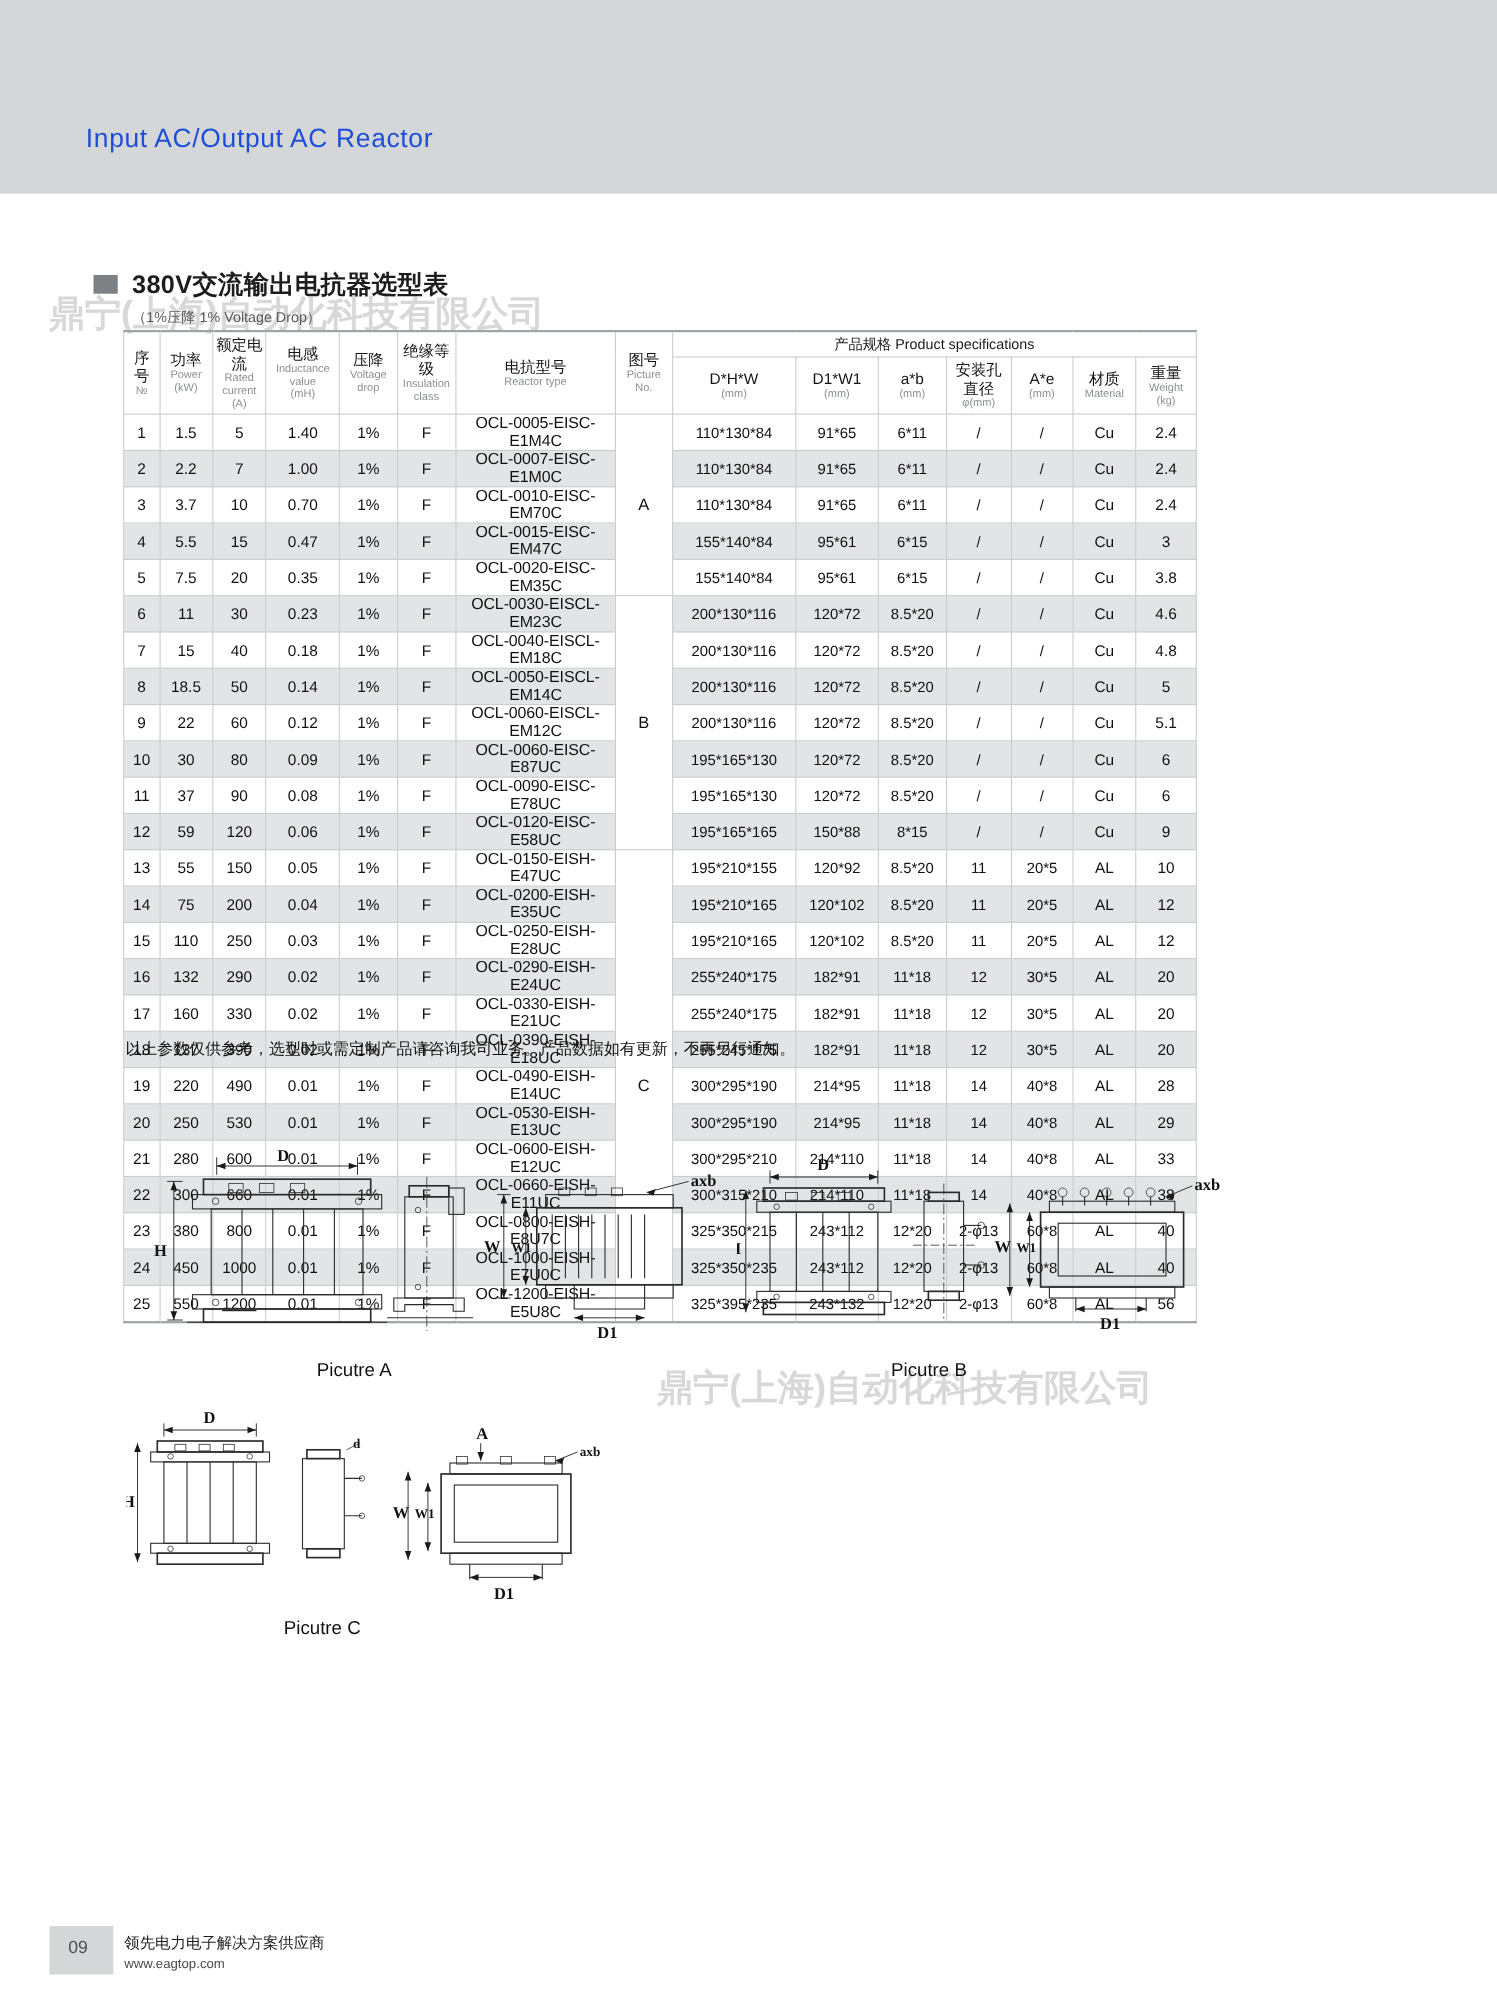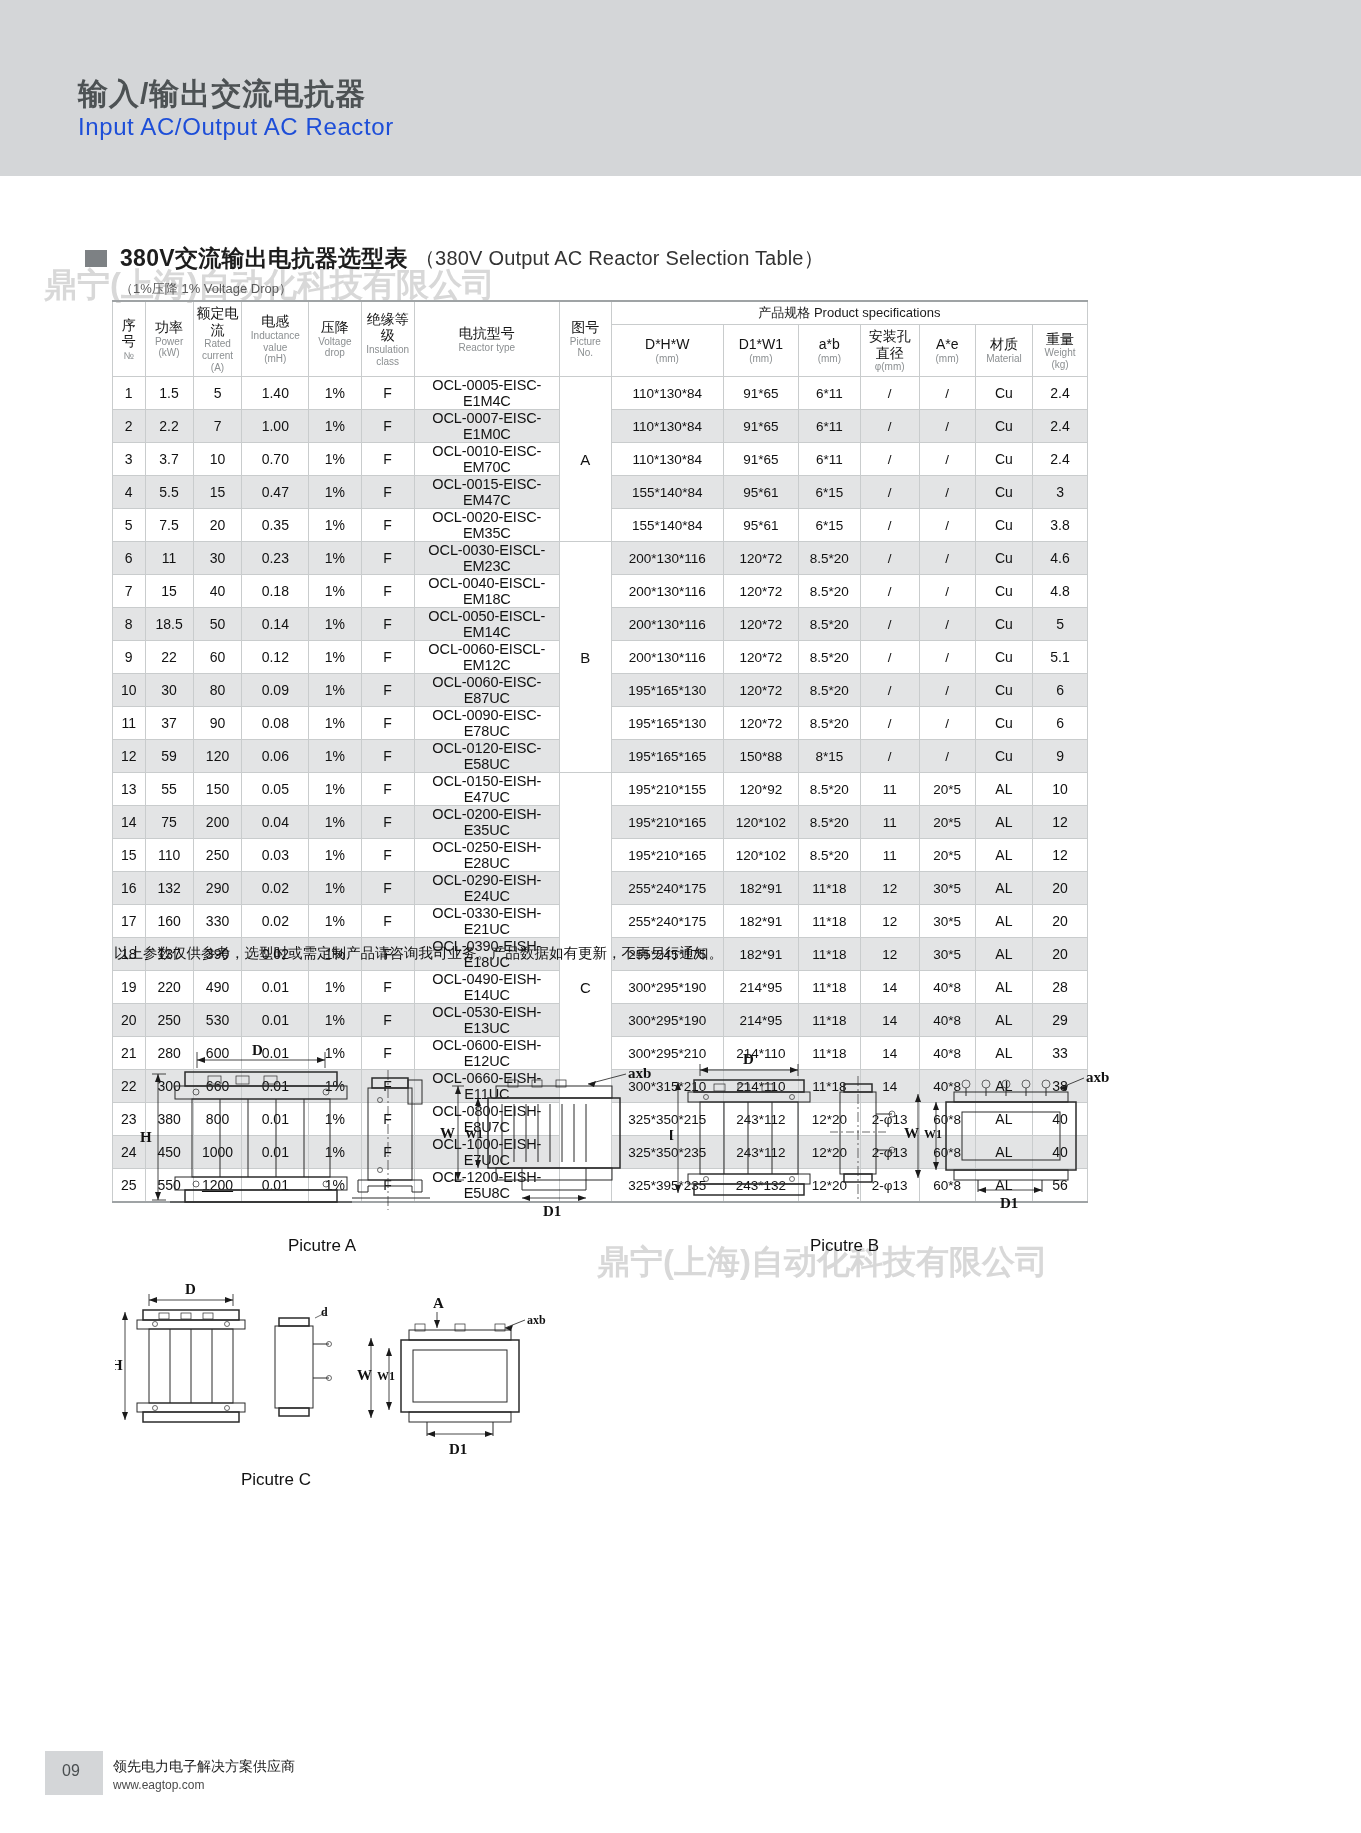--- a/index.html
+++ b/index.html
@@ -128,31 +128,29 @@
   .pg-num{
     position:absolute;left:62px;top:11px;font-size:16px;color:#4a4f51;
   }
   .f-cn{position:absolute;left:113px;top:7px;font-size:14px;color:#1c1c1c;}
   .f-url{position:absolute;left:113px;top:27px;font-size:12px;color:#4a4a4a;}
 </style>
 </head>
 <body>
 
 <div class="page-header">
-  <div class="hd-cn">输入/输出交流电抗器</div>
   <div class="hd-en">Input AC/Output AC Reactor</div>
 </div>
 
 <div class="wm wm-top">鼎宁(上海)自动化科技有限公司</div>
 <div class="wm wm-mid">鼎宁(上海)自动化科技有限公司</div>
 
 <div class="sec-title">
   <span class="sec-bullet"></span>
   <span class="sec-cn">380V交流输出电抗器选型表</span>
-  <span class="sec-en">（380V Output AC Reactor Selection Table）</span>
 </div>
 <div class="sec-sub">（1%压降  1% Voltage Drop）</div>
 
 <table class="spec">
   <thead>
     <tr>
       <th class="c-idx topline" rowspan="2">
         <span class="h-cn">序号</span>
         <span class="h-en">№</span>
       </th>
@@ -864,21 +862,21 @@
       <polygon points="390,50 398,47 396,53" fill="#1a1a1a"></polygon>
       <text class="lbl-s" x="412" y="46">axb</text>
       <line class="dim-ln" x1="312" y1="156" x2="378" y2="156"></line>
       <polygon points="312,156 320,153 320,159" fill="#1a1a1a"></polygon>
       <polygon points="378,156 370,153 370,159" fill="#1a1a1a"></polygon>
       <line class="ln" x1="312" y1="144" x2="312" y2="158"></line>
       <line class="ln" x1="378" y1="144" x2="378" y2="158"></line>
       <text class="lbl" x="334" y="176">D1</text>
     </g>
   </svg>
-  <div class="fig-caption" style="left:241px;top:440px;">Picutre C</div>
+  <div class="fig-caption" style="left:258px;top:440px;">Picutre C</div>
 </div>
 
 <div class="footer">
   <div class="pg-box"></div>
   <div class="pg-num">09</div>
   <div class="f-cn">领先电力电子解决方案供应商</div>
   <div class="f-url">www.eagtop.com</div>
 </div>
 
 </body></html>

